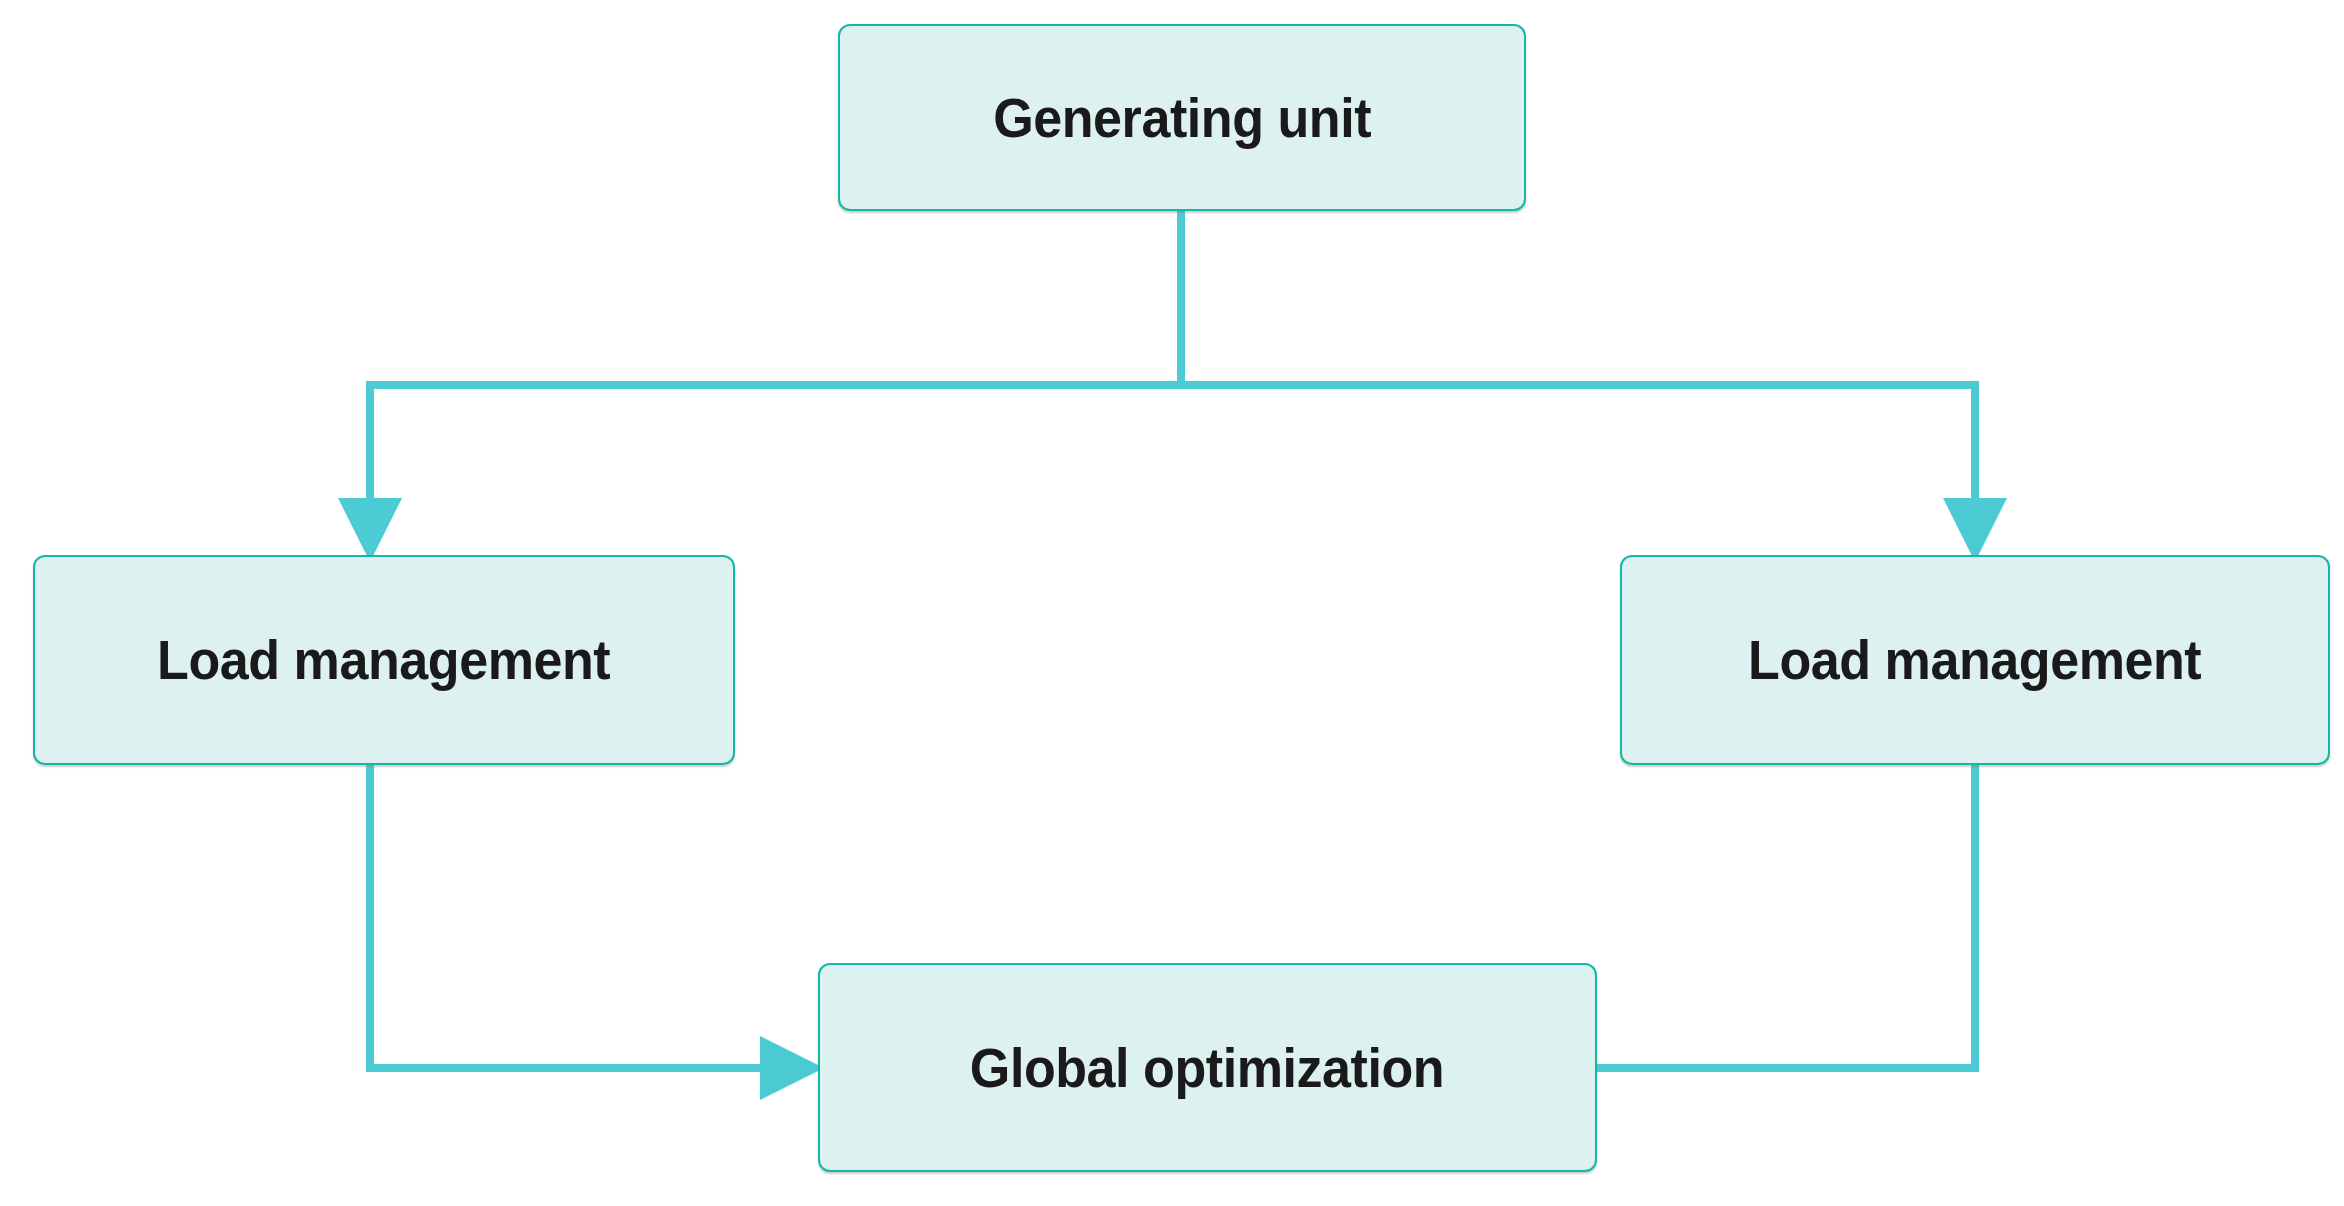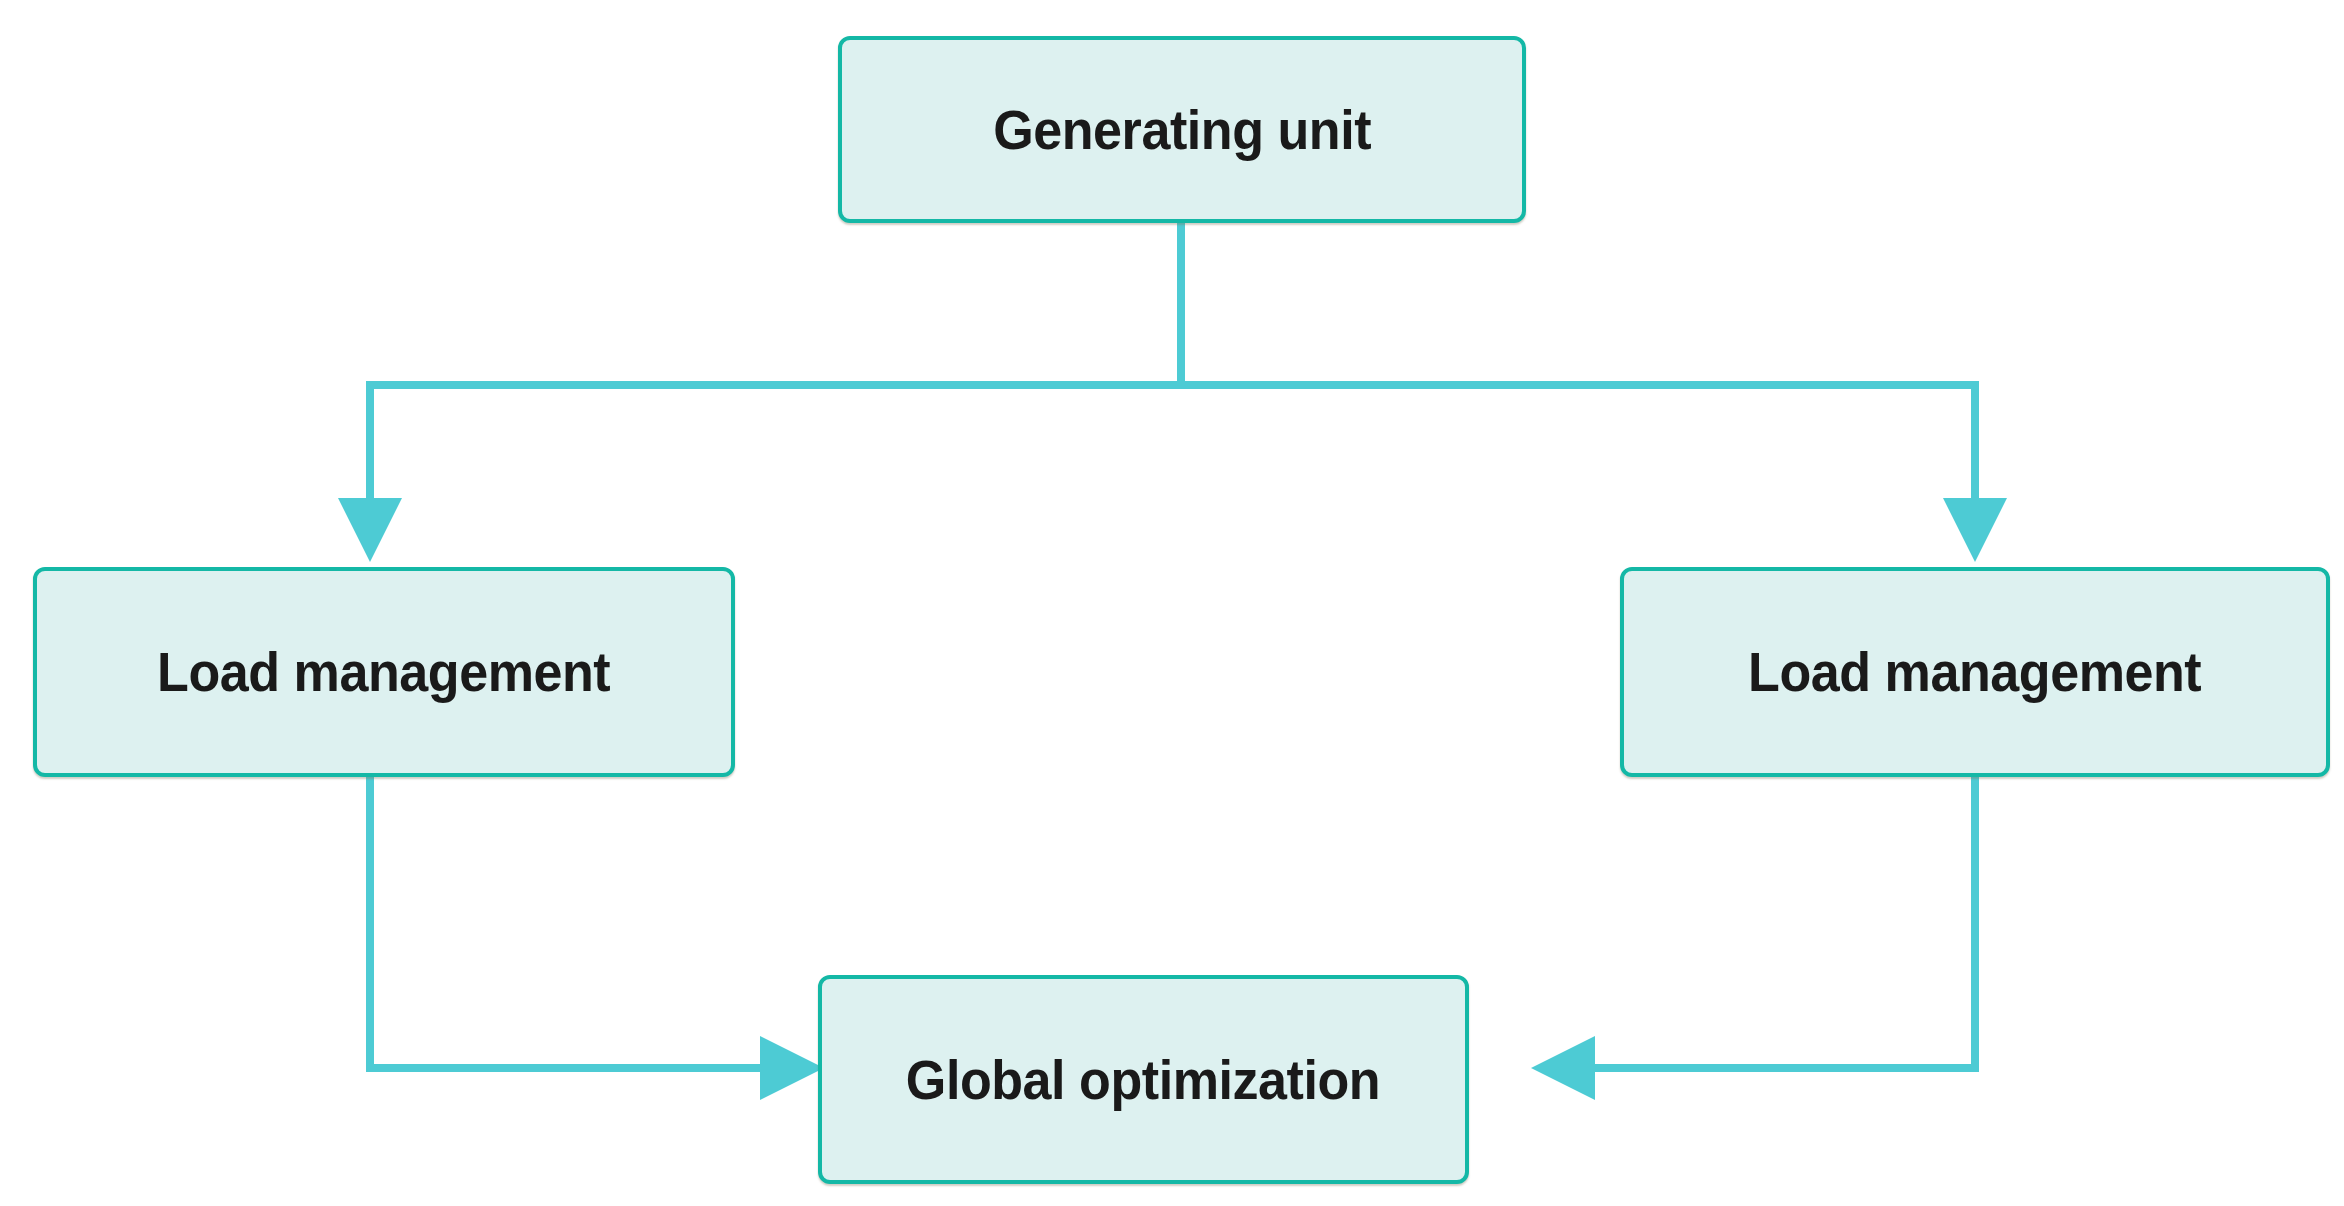--- a/index.html
+++ b/index.html
@@ -23,44 +23,43 @@
     left: 0;
     top: 0;
     width: 2344px;
     height: 1206px;
     pointer-events: none;
   }
   .node {
     position: absolute;
     box-sizing: border-box;
     background: #ddf1f0;
-    border: 4px solid #14b8a6;
+    border: 2px solid #14b8a6;
     border-radius: 12px;
     display: flex;
     align-items: center;
     justify-content: center;
     z-index: 2;
     box-shadow: 0 2px 2px rgba(120,115,90,0.35);
-    margin-top: 12px;
   }
   .node-label {
     color: #1a1a1a;
     font-weight: 700;
     font-size: 56px;
     line-height: 1.1;
     letter-spacing: -0.5px;
     text-align: center;
     white-space: nowrap;
     transform: scaleX(0.93);
   }
   
   #node-generating-unit { left: 838px;  top: 24px;   width: 688px; height: 187px; }
   #node-load-management-left  { left: 33px;  top: 555px; width: 702px; height: 210px; }
   #node-load-management-right { left: 1620px; top: 555px; width: 710px; height: 210px; }
-  #node-global-optimization { left: 818px; top: 963px; width: 651px; height: 209px; }
+  #node-global-optimization { left: 818px; top: 963px; width: 779px; height: 209px; }
 </style>
 </head>
 <body>
 
 <div id="canvas">
 
   <svg id="edge-layer" viewBox="0 0 2344 1206" width="2344" height="1206" xmlns="http://www.w3.org/2000/svg">
 
     <g>
       <path d="M 1181 211 L 1181 385" fill="none" stroke="#4dcbd4" stroke-width="8" stroke-linecap="butt"></path>

